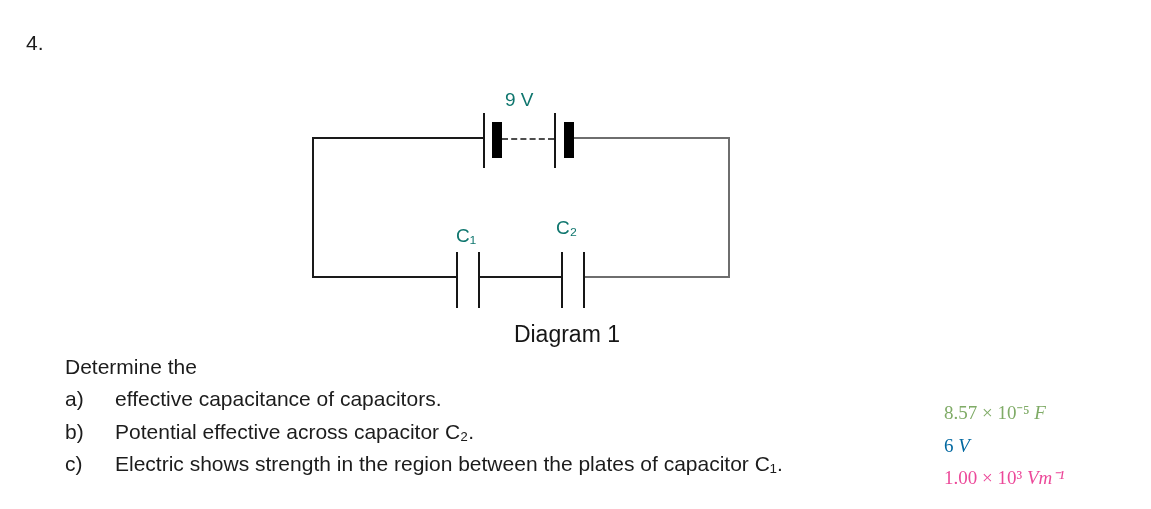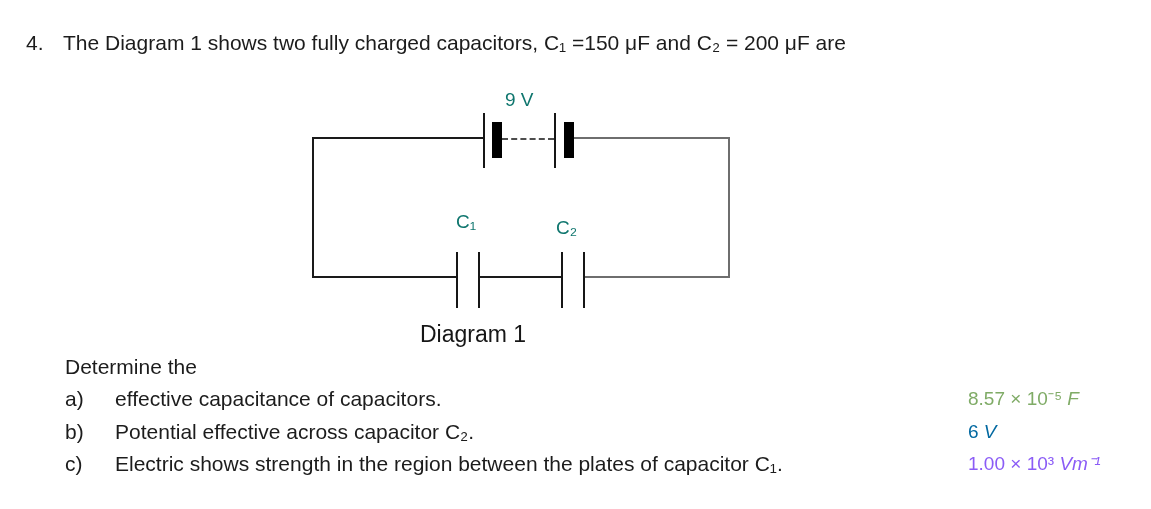--- a/index.html
+++ b/index.html
@@ -76,21 +76,21 @@
     font-size: 19px;
     line-height: 22px;
     color: #0f766e;
     white-space: nowrap;
   }
   .caption {
     position: absolute;
     left: 120px;
     top: 236px;
     width: 200px;
-    text-align: left;
+    text-align: right;
     font-size: 23px;
     color: #161616;
     white-space: nowrap;
   }
 
   
   .tasks {
     position: absolute;
     left: 65px;
     top: 0;
@@ -106,37 +106,35 @@
   }
   .task-row { position: absolute; left: 0; width: 1086px; white-space: nowrap; }
   .row-a { top: 387px; }
   .row-b { top: 420px; }
   .row-c { top: 452px; }
   .task-letter { position: absolute; left: 0; }
   .task-text { position: absolute; left: 50px; }
   .task-answer {
     position: absolute;
     left: 879px;
-    top: 0;
-    font-family: Liberation Sans, sans-serif;
+    top: 14px;
+    font-family: Liberation Serif, serif;
     font-size: 19px;
     white-space: nowrap;
-    margin-left: 24px;
   }
   .ans-unit { font-style: italic; }
 </style>
 </head>
 <body>
 
 <div class="page">
 
   <div class="question">
     <span class="qnum">4.</span>
     <div class="qtext">
-      <div>The Diagram 1 shows two fully charged capacitors, C₁ =150 μF and C₂ = 200 μF are</div>
     </div>
   </div>
 
   <div class="circuit">
 
     <div class="circ-label" style="left:205px; top:4px; width:54px;">9 V</div>
 
     <div class="abs wire-dark" style="left:12px; top:52px; width:171px; height:2px;"></div>
     <div class="abs wire-gray" style="left:274px; top:52px; width:156px; height:2px;"></div>
 
@@ -146,21 +144,21 @@
     <div class="batt-line" style="left:254px;"></div>
     <div class="batt-rect" style="left:264px;"></div>
 
     <div class="abs wire-dark" style="left:12px; top:52px; width:2px; height:141px;"></div>
     <div class="abs wire-gray" style="left:428px; top:52px; width:2px; height:141px;"></div>
 
     <div class="abs wire-dark" style="left:12px; top:191px; width:145px; height:2px;"></div>
     <div class="abs wire-dark" style="left:180px; top:191px; width:82px; height:2px;"></div>
     <div class="abs wire-gray" style="left:285px; top:191px; width:145px; height:2px;"></div>
 
-    <div class="circ-label" style="left:156px; top:126px;">C₁</div>
+    <div class="circ-label" style="left:156px; top:140px;">C₁</div>
     <div class="plate" style="left:156px;"></div>
     <div class="plate" style="left:178px;"></div>
 
     <div class="circ-label" style="left:256px; top:132px;">C₂</div>
     <div class="plate" style="left:261px;"></div>
     <div class="plate" style="left:283px;"></div>
 
     <div class="caption">Diagram 1</div>
   </div>
 
@@ -175,17 +173,17 @@
 
     <div class="task-row row-b">
       <span class="task-letter">b)</span>
       <span class="task-text">Potential effective across capacitor C₂.</span>
       <span class="task-answer" style="color: #0369a1;"><span class="ans-val">6</span> <span class="ans-unit">V</span></span>
     </div>
 
     <div class="task-row row-c">
       <span class="task-letter">c)</span>
       <span class="task-text">Electric shows strength in the region between the plates of capacitor C₁.</span>
-      <span class="task-answer" style="color: #8b5cf6;"><span class="ans-val">1.00 × 10³</span> <span class="ans-unit">Vm⁻¹</span></span>
+      <span class="task-answer" style="color: #ec4899;"><span class="ans-val">1.00 × 10³</span> <span class="ans-unit">Vm⁻¹</span></span>
     </div>
   </div>
 
 </div>
 
 </body></html>

